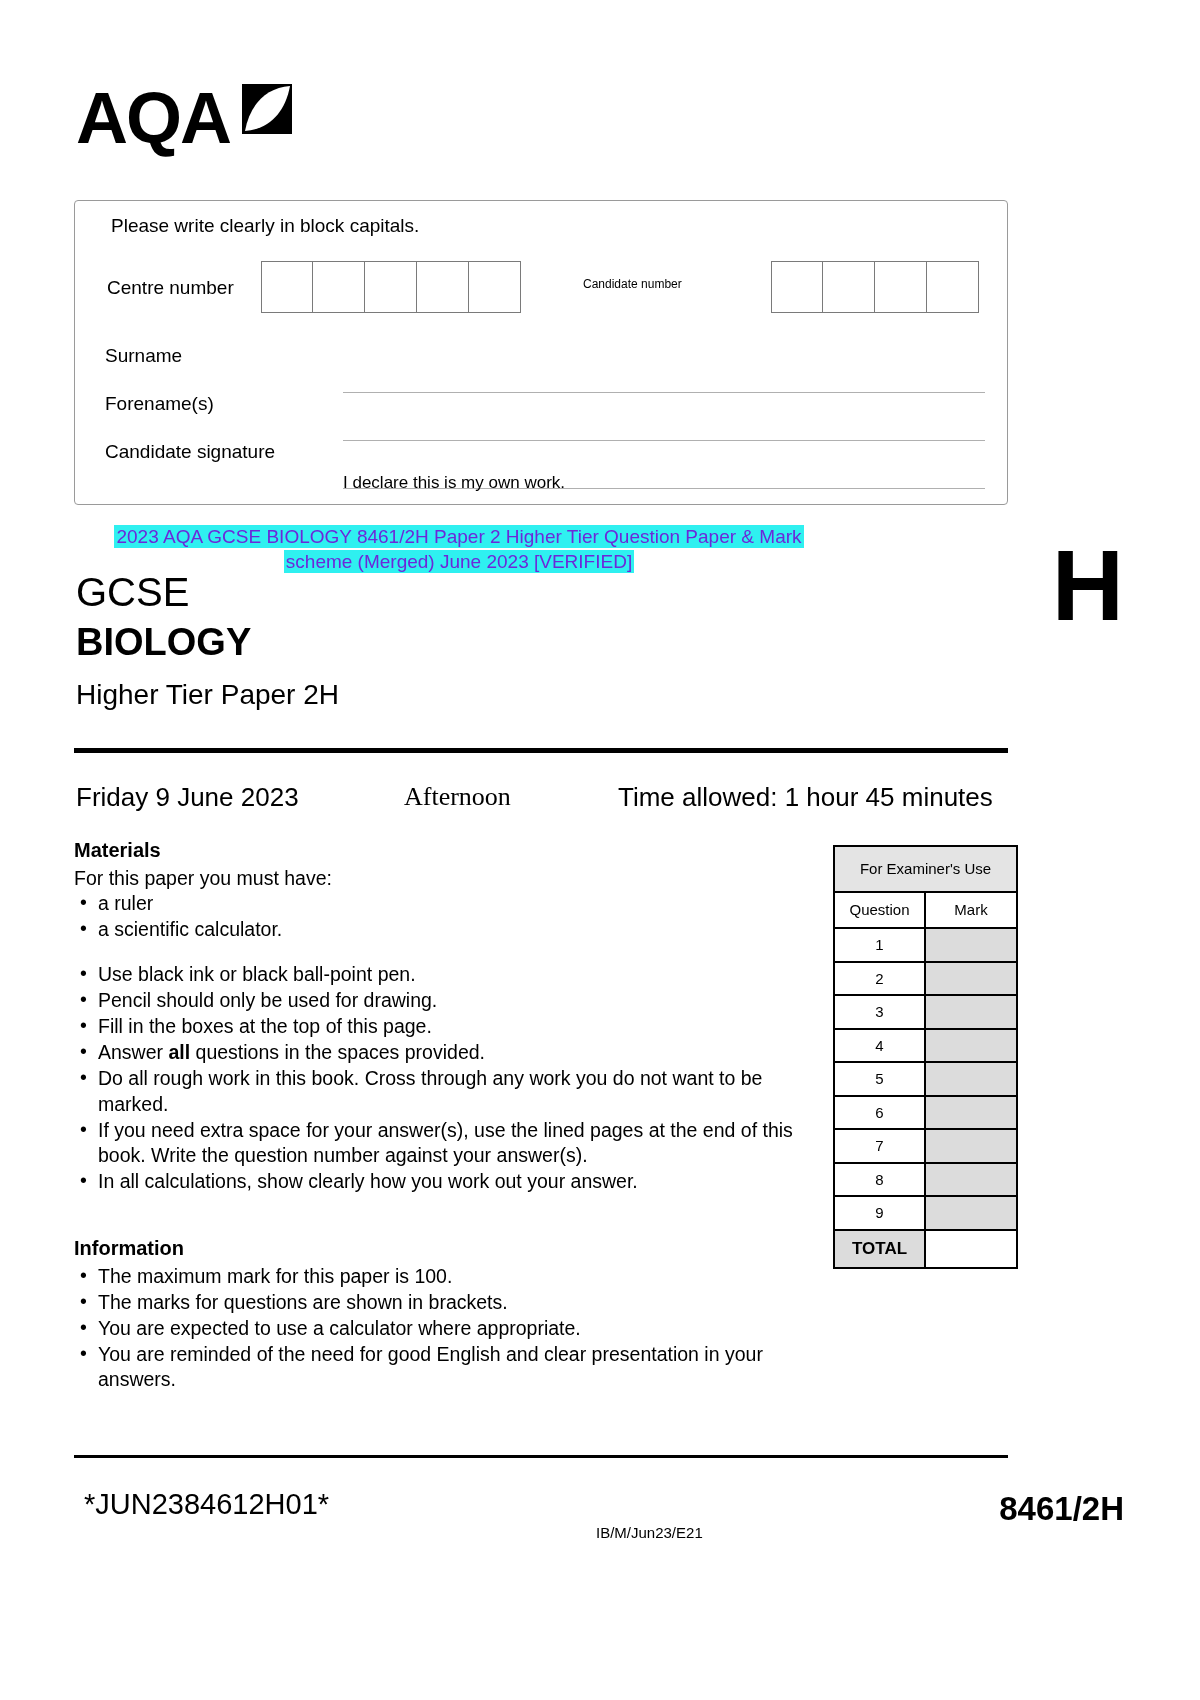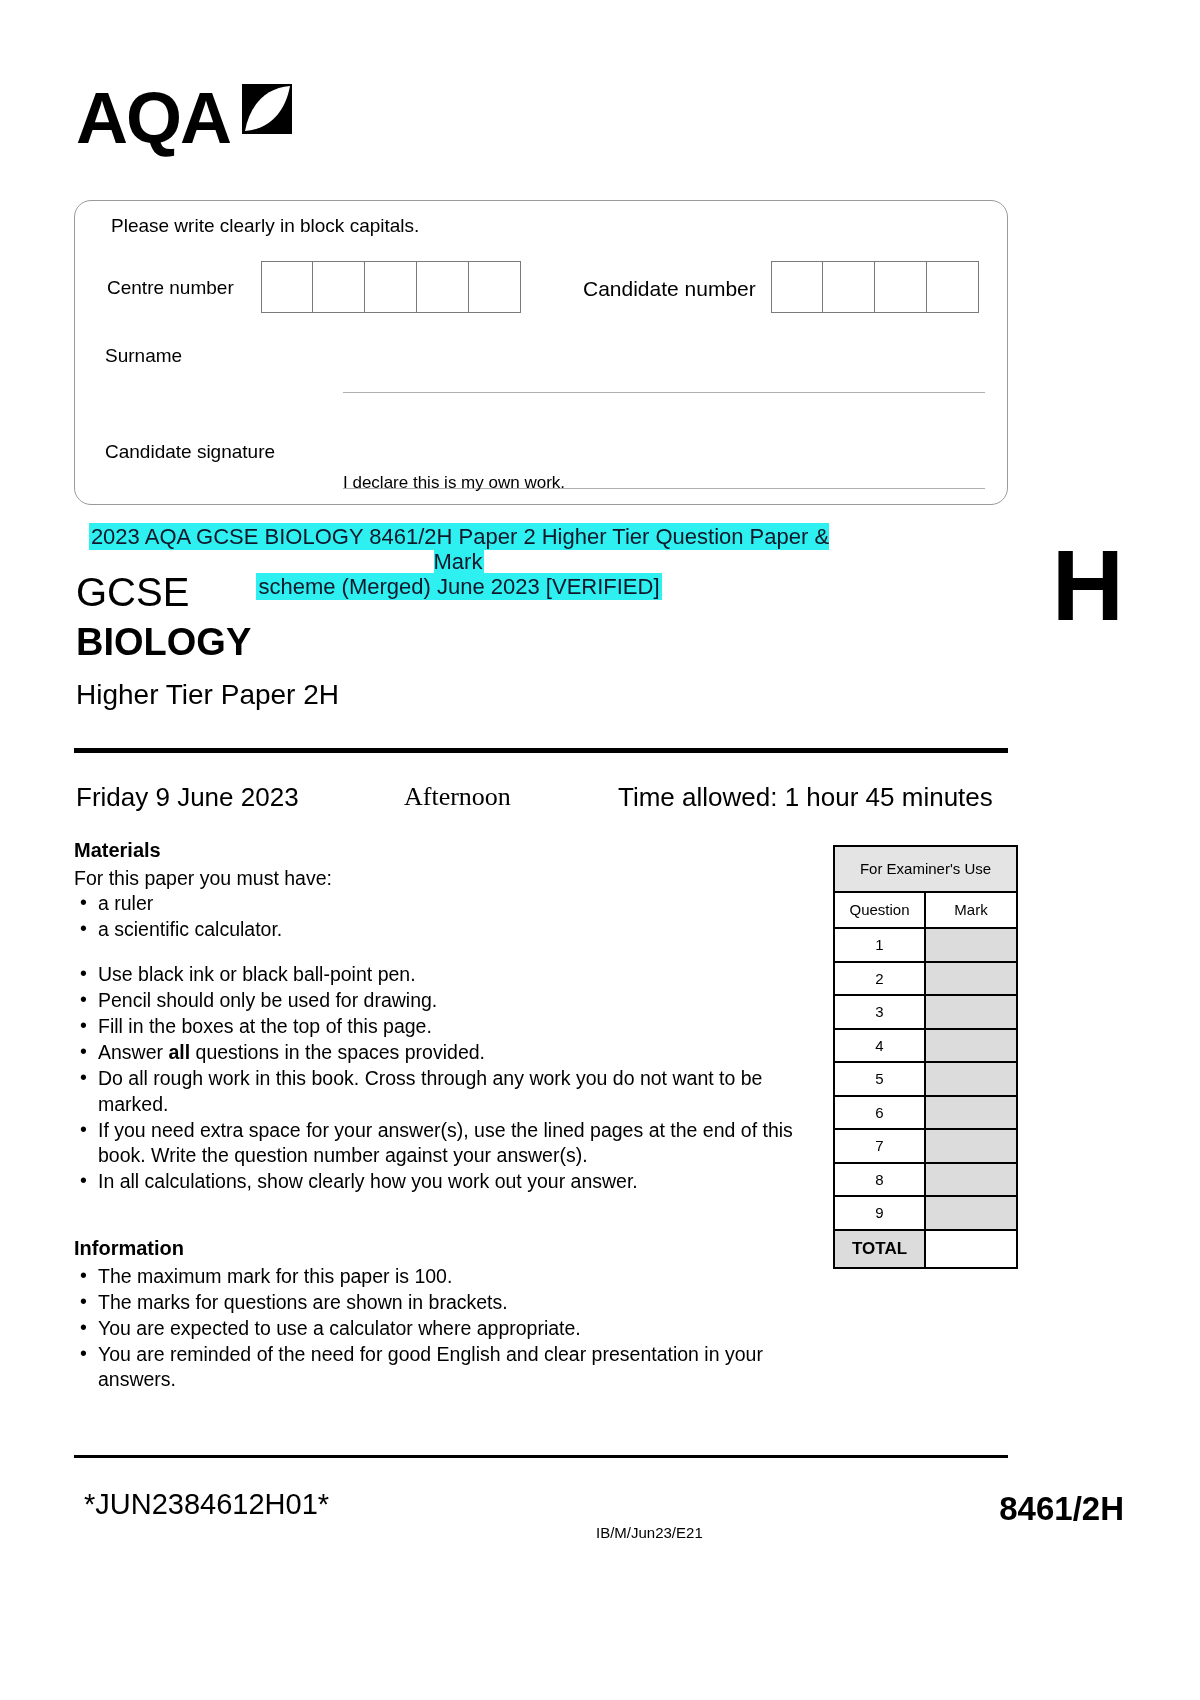--- a/index.html
+++ b/index.html
@@ -44,41 +44,41 @@
   }
 
   
   .details-box {
     position: absolute;
     left: 74px;
     top: 200px;
     width: 934px;
     height: 305px;
     border: 1px solid #9a9a9a;
-    border-radius: 17px;
+    border-radius: 4px;
     box-sizing: border-box;
     background: #fff;
   }
   .block-capitals {
     position: absolute;
     left: 36px;
     top: 14px;
     font-size: 19px;
   }
   .centre-label {
     position: absolute;
     left: 32px;
     top: 76px;
     font-size: 19px;
   }
   .candidate-label {
     position: absolute;
     left: 508px;
     top: 76px;
-    font-size: 21px;
+    font-size: 12px;
   }
   .boxgrid {
     position: absolute;
     display: flex;
   }
   .boxgrid .cell {
     width: 52px;
     height: 52px;
     border: 1px solid #7a7a7a;
     border-left: none;
@@ -117,23 +117,23 @@
     font-size: 17px;
   }
 
   
   .banner {
     position: absolute;
     left: 88px;
     top: 524px;
     width: 742px;
     text-align: center;
-    font-size: 22px;
+    font-size: 19px;
     line-height: 25px;
-    color: #0f172a;
+    color: #6d28d9;
   }
   .banner span.hl {
     background: #2ff0f0;
     padding: 1px 2px;
   }
 
   
   .t-gcse {
     position: absolute;
     left: 76px;
@@ -337,20 +337,24 @@
       <div class="cell"></div>
       <div class="cell"></div>
       <div class="cell"></div>
     </div>
 
     <div class="field-row" id="row-surname">
       <div class="field-label">Surname</div>
       <div class="field-line"></div>
     </div>
 
+    <div class="field-row" id="row-forename">
+      <div class="field-label">Forename(s)</div>
+      <div class="field-line"></div>
+    </div>
 
     <div class="field-row" id="row-signature">
       <div class="field-label">Candidate signature</div>
       <div class="field-line"></div>
     </div>
 
     <div class="declare">I declare this is my own work.</div>
   </div>
 
   <div class="banner">

